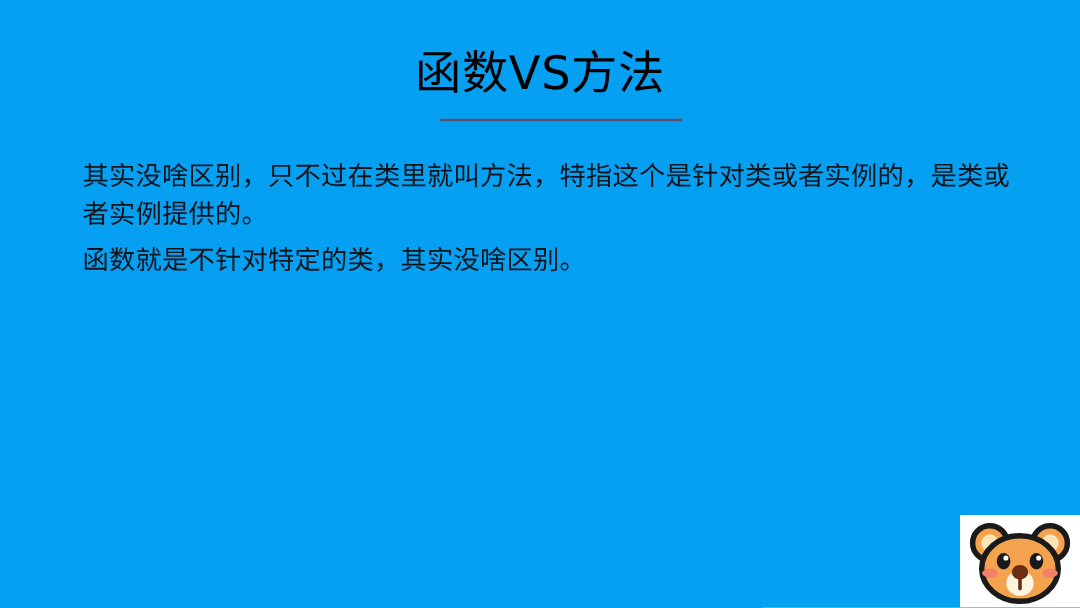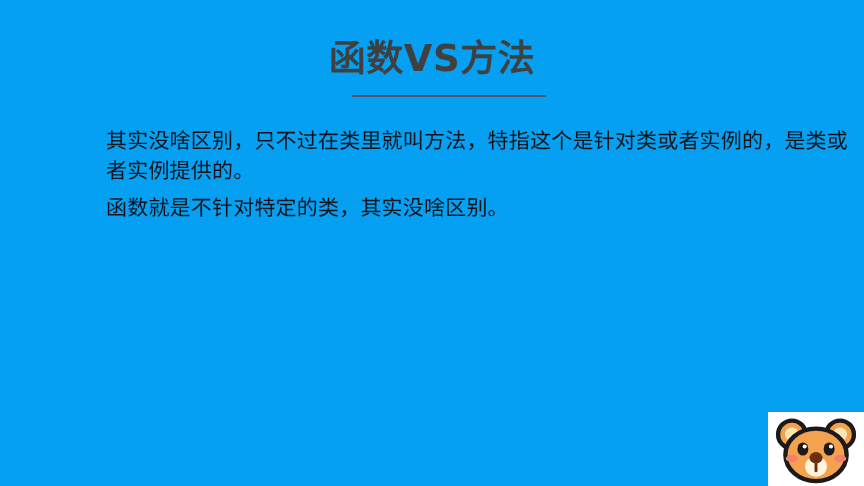--- a/index.html
+++ b/index.html
@@ -28,41 +28,40 @@
     left: 0;
     top: 38px;
     width: 864px;
     text-align: center;
   }
   #slide-title {
     display: inline-block;
     font-family: "DejaVu Sans", "Liberation Sans", sans-serif;
     font-size: 37px;
     line-height: 1.12;
-    font-weight: 700;
+    font-weight: 400;
     letter-spacing: 0.5px;
-    color: #404040;
+    color: #000000;
     white-space: nowrap;
   }
   #title-rule {
     position: absolute;
     left: 352px;
     top: 57px;
     width: 194px;
     height: 2px;
     background: #5d5073;
   }
 
   
   #body-block {
     position: absolute;
     left: 66px;
     top: 126px;
     width: 742px;
-    margin-left: 40px;
   }
   .body-para {
     font-family: "DejaVu Sans", "Liberation Sans", sans-serif;
     font-size: 21px;
     line-height: 30px;
     font-weight: 400;
     color: #14141a;
     letter-spacing: 0.2px;
     margin: 0;
     text-align: left;

